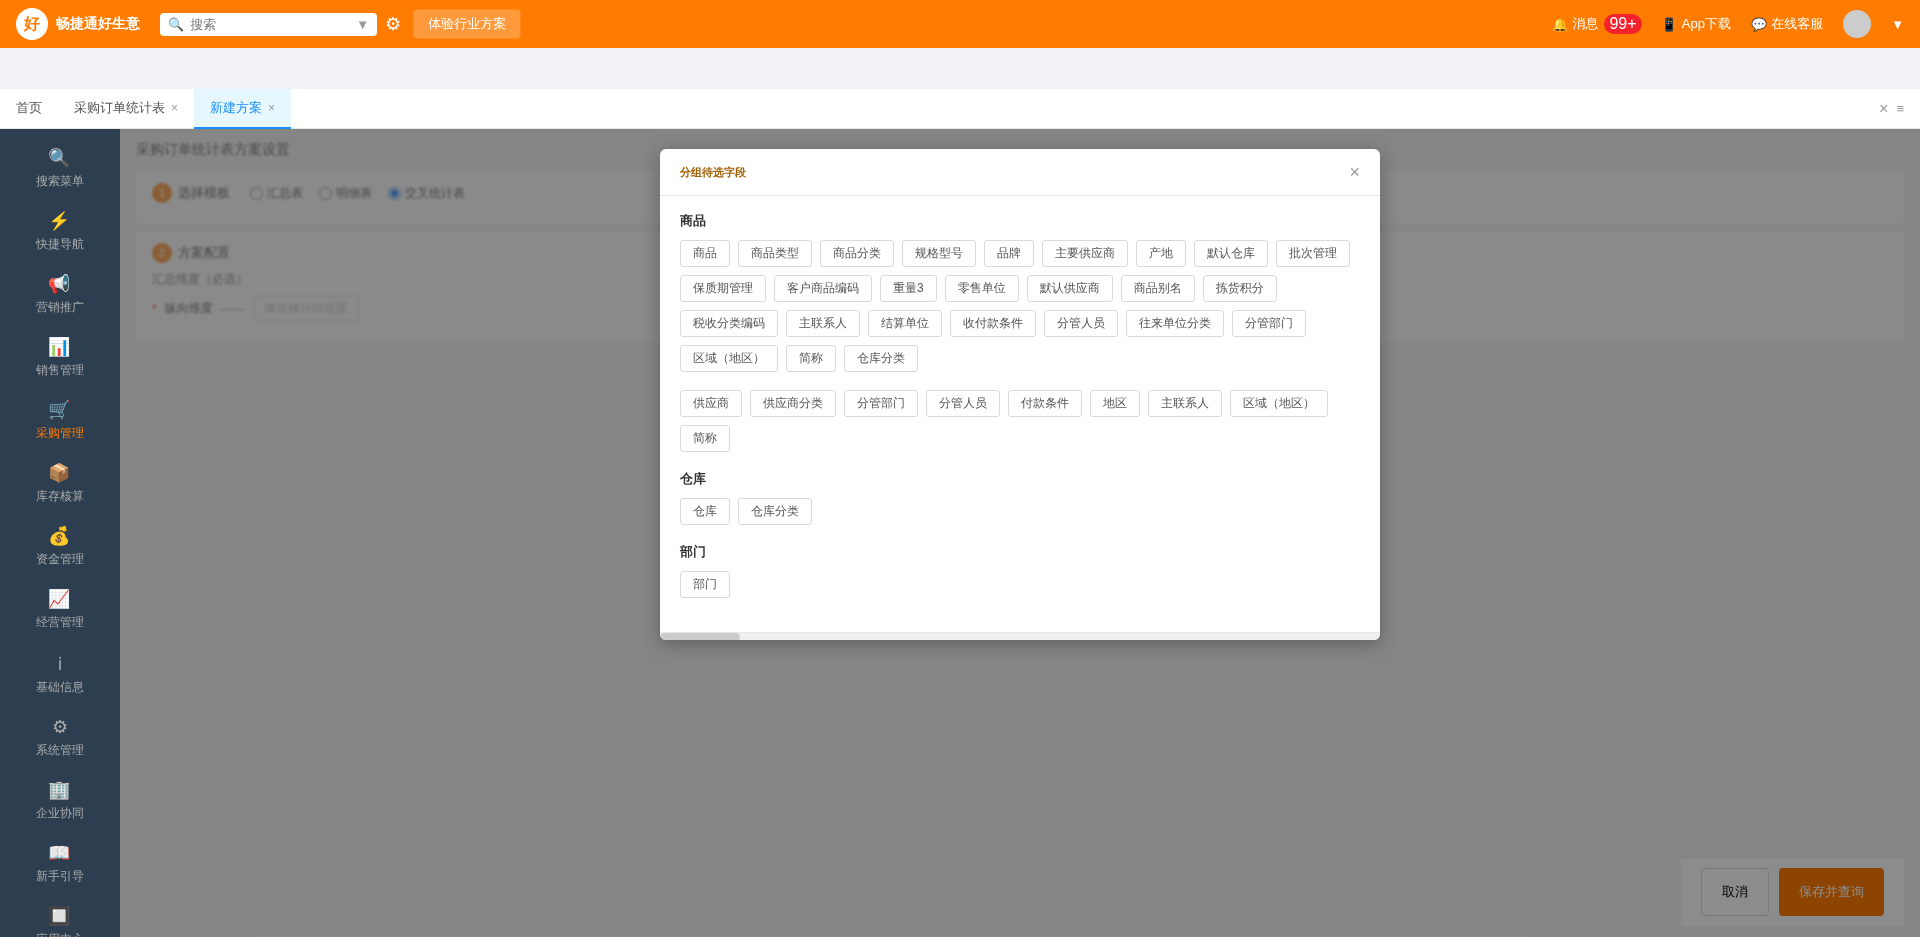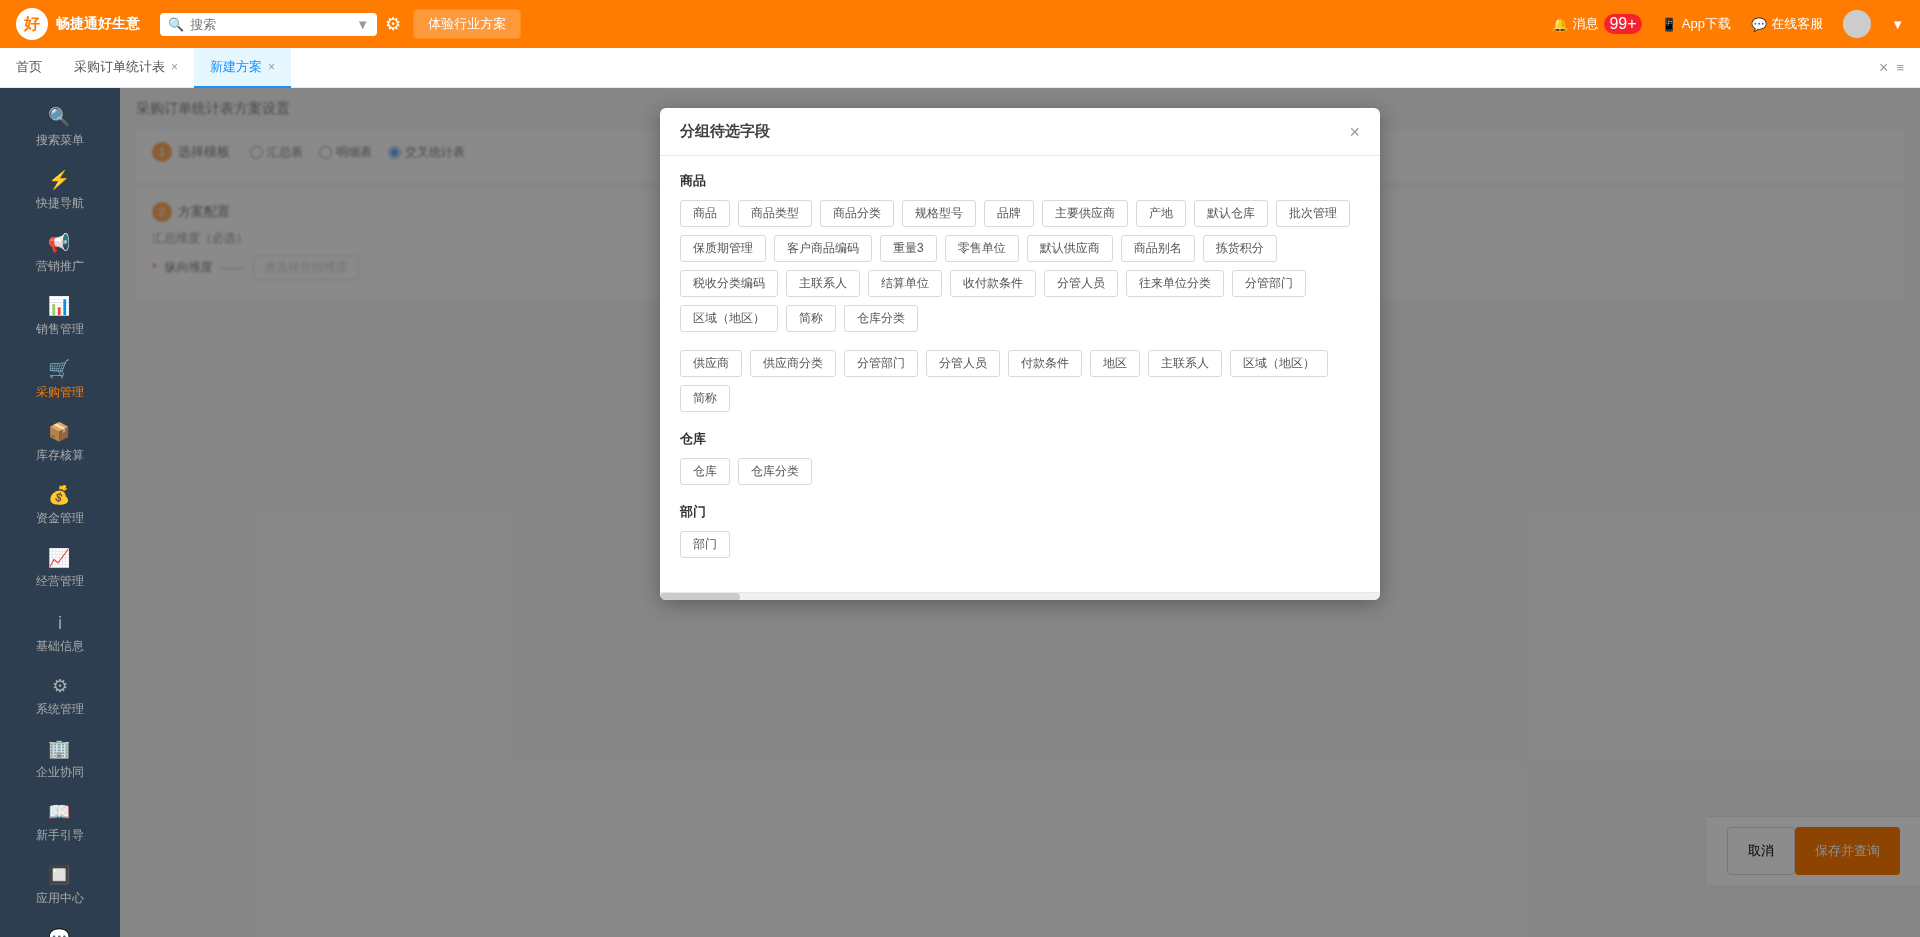--- a/index.html
+++ b/index.html
@@ -101,20 +101,21 @@
 
     
     .tab-bar {
       height: 40px;
       background: white;
       display: flex;
       align-items: center;
       padding: 0 0 0 0;
       border-bottom: 1px solid #e8e8e8;
       position: relative;
+      margin-top: 41px;
     }
     .tab {
       height: 40px;
       display: flex;
       align-items: center;
       padding: 0 16px;
       cursor: pointer;
       font-size: 13px;
       color: #555;
       border-bottom: 2px solid transparent;
@@ -216,23 +217,23 @@
     }
     .modal-header {
       display: flex;
       align-items: center;
       justify-content: space-between;
       padding: 14px 20px;
       border-bottom: 1px solid #e8e8e8;
       flex-shrink: 0;
     }
     .modal-title {
-      font-size: 15px;
+      font-size: 11px;
       font-weight: 600;
-      color: #404040;
+      color: #a16207;
     }
     .modal-close {
       cursor: pointer;
       font-size: 18px;
       color: #999;
       background: none;
       border: none;
       line-height: 1;
     }
     .modal-body {
@@ -569,18 +570,18 @@
 
 
         </div>
 
         <div class="modal-hscroll">
           <div class="modal-hscroll-thumb"></div>
         </div>
       </div>
     </div>
 
-    <div style="position:absolute; bottom:52px; right:0; padding:10px 20px; display:flex; background:white; border-top:1px solid #e8e8e8; z-index:150;">
+    <div style="position:absolute; bottom:52px; right:16px; padding:10px 20px; display:flex; gap:10px; background:white; border-top:1px solid #e8e8e8; z-index:150;">
       <button class="btn-cancel">取消</button>
       <button class="btn-confirm">保存并查询</button>
     </div>
   </div>
 </div>
 
 </body></html>

